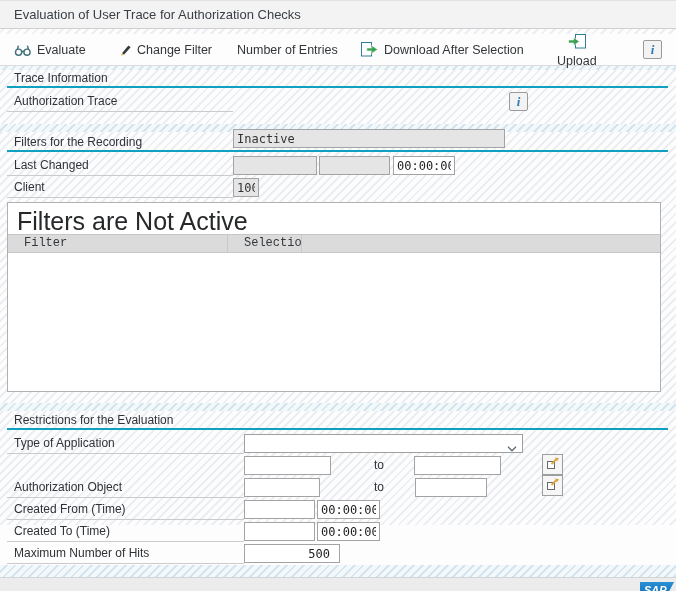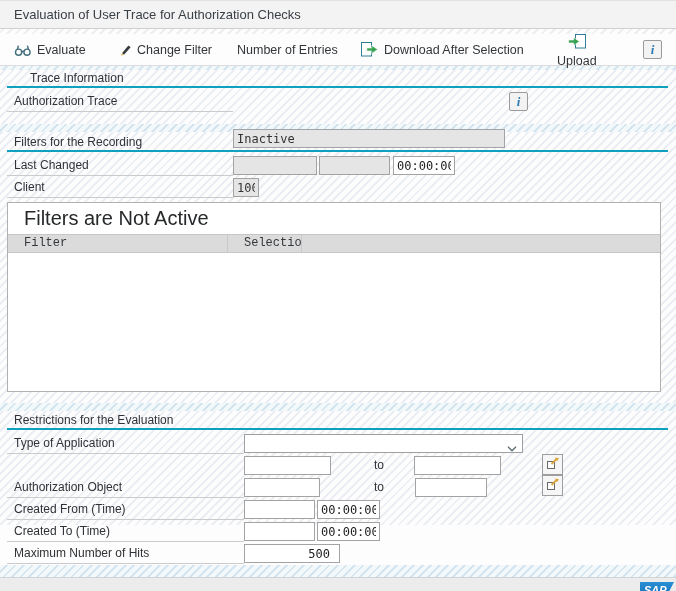--- a/index.html
+++ b/index.html
@@ -70,21 +70,21 @@
   .fld.ro { background:#e5e5e5; color:#333; }
   .fld.time { text-align:center; letter-spacing:0; }
   .word-to { position:absolute; color:#2f3236; }
 
   
   .filter-box {
     position:absolute; left:7px; top:202px; width:654px; height:190px;
     background:#ffffff; border:1px solid #b0b0b0;
   }
   .filter-box .not-active {
-    position:absolute; left:16px; top:4px; font-size:20px; color:#26282a;text-align:right;
+    position:absolute; left:9px; top:4px; font-size:25px; color:#26282a;text-align:right;
   }
   .grid-header {
     position:absolute; left:0; top:31px; width:652px; height:19px;
     display:flex; background:#dbdbdb;
     border-top:1px solid #c6c6c6; border-bottom:1px solid #c6c6c6;
     color:#33373b;
   }
   .grid-header .cell {
     height:100%; line-height:17px; padding-left:16px;
     border-right:1px solid #c9c9c9; overflow:hidden; white-space:nowrap;font-family:Liberation Mono, monospace;
@@ -179,21 +179,21 @@
         </svg>
       </span>
       <span>Upload</span>
     </div>
 
     <div class="sq-btn" style="left:643px; top:6px;">
       <span>i</span>
     </div>
   </div>
 
-  <div class="sec-title" style="left:30px; top:71px;text-align:right;">Trace Information</div>
+  <div class="sec-title" style="left:14px; top:71px;text-align:right;">Trace Information</div>
   <div class="sec-line" style="top:86px;"></div>
 
   <div class="lbl" style="top:92px; width:226px;">Authorization Trace</div>
   <input class="fld ro" style="left: 233px; top: 92px; width: 272px; margin-top: 37px;" readonly="" value="Inactive">
   <div class="sq-btn" style="left:509px; top:92px;">
     <span>i</span>
   </div>
 
   <div class="sec-title" style="left:14px; top:135px;">Filters for the Recording</div>
   <div class="sec-line" style="top:150px;"></div>

